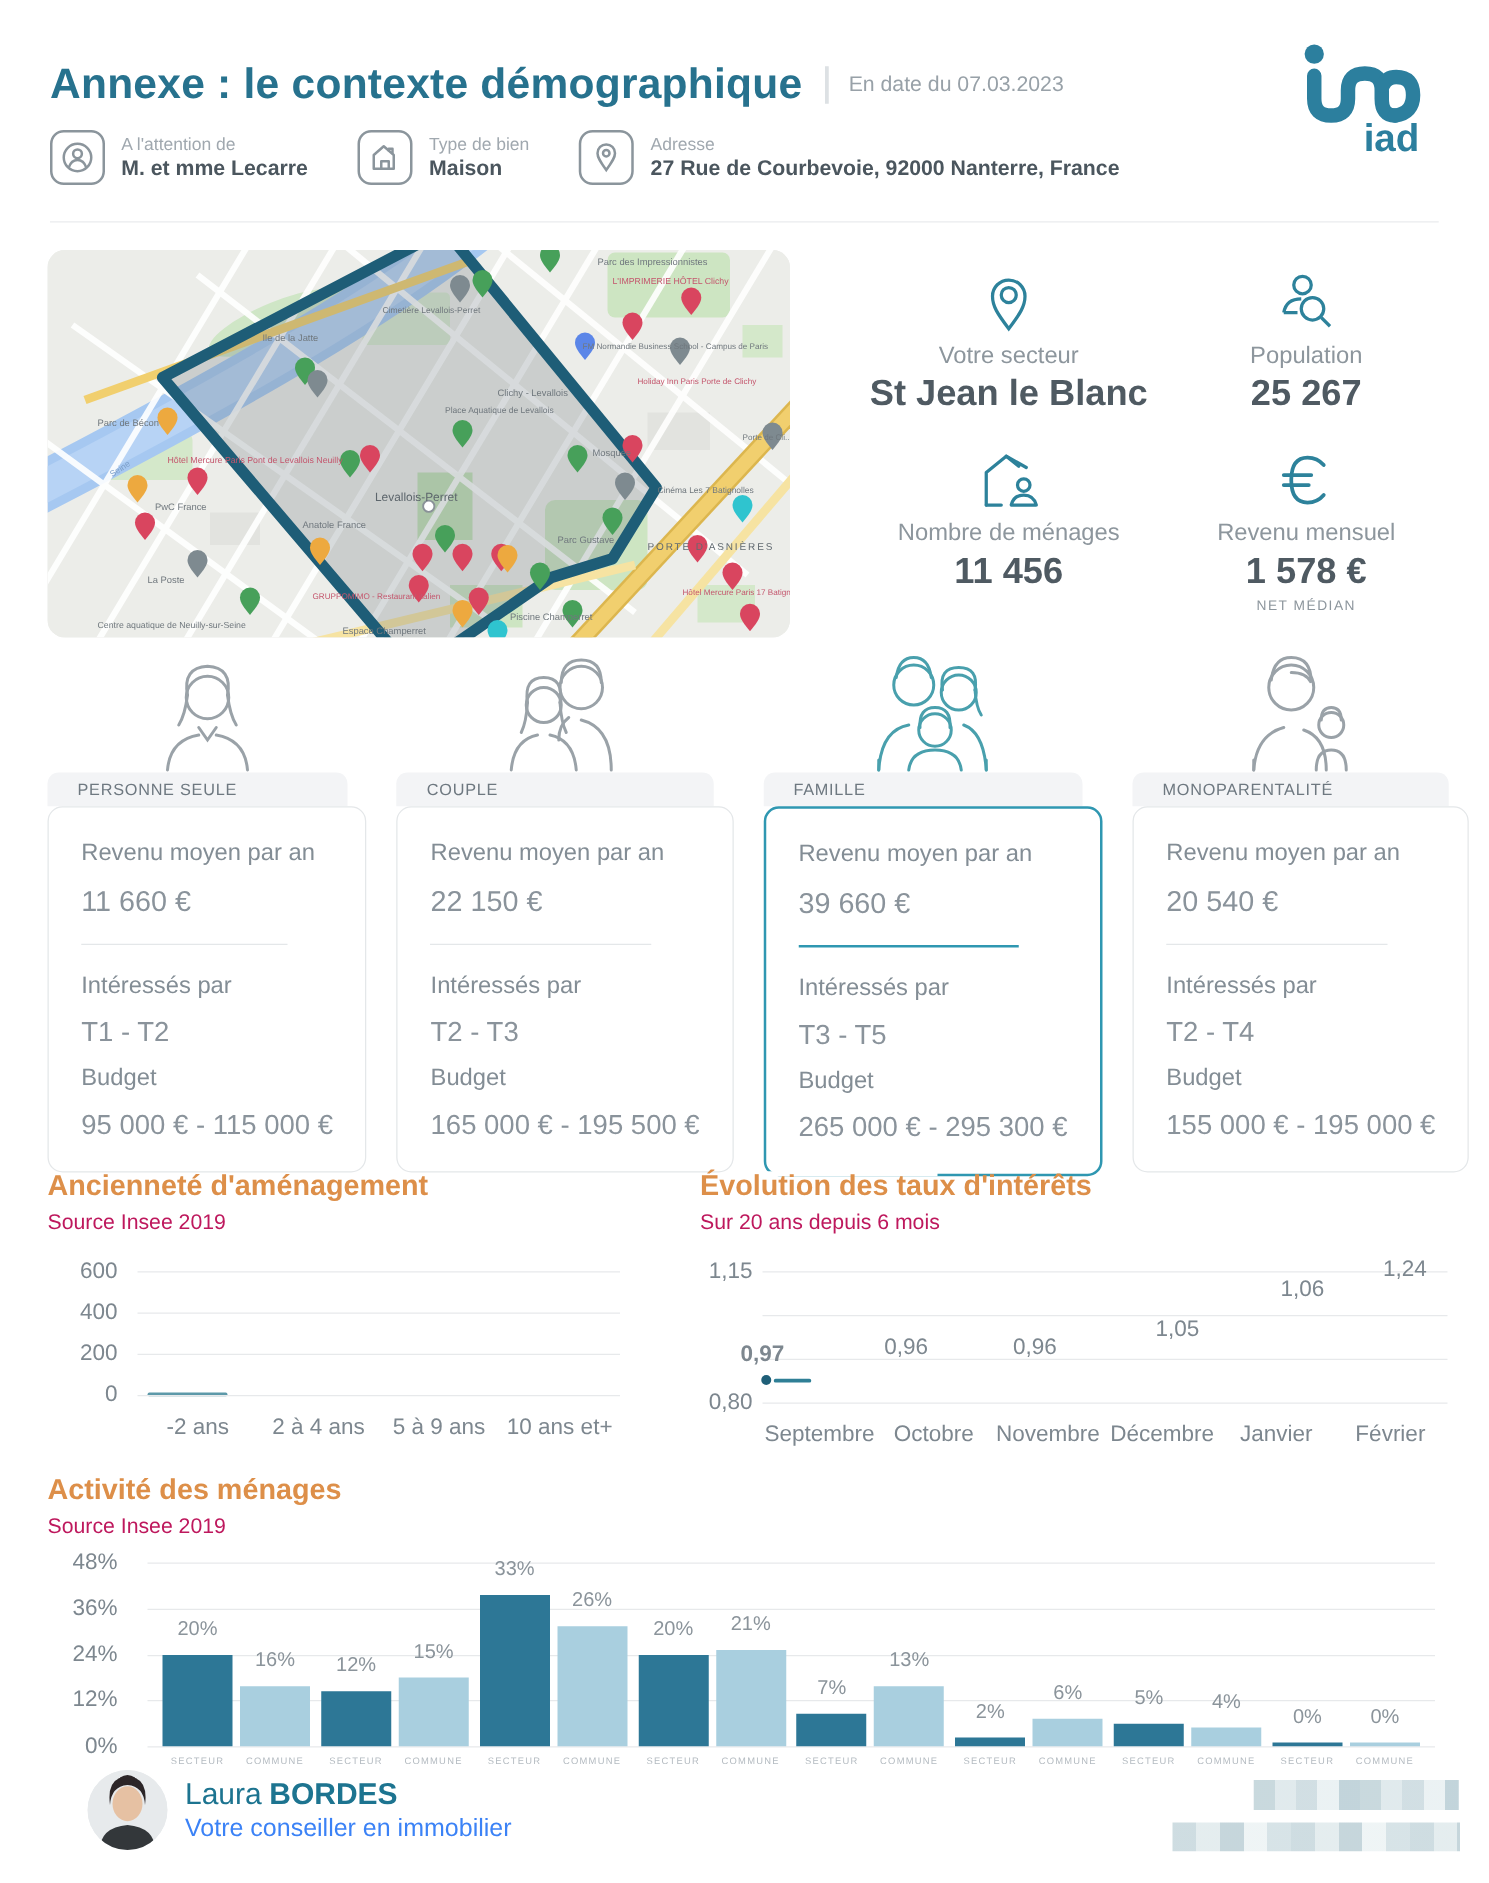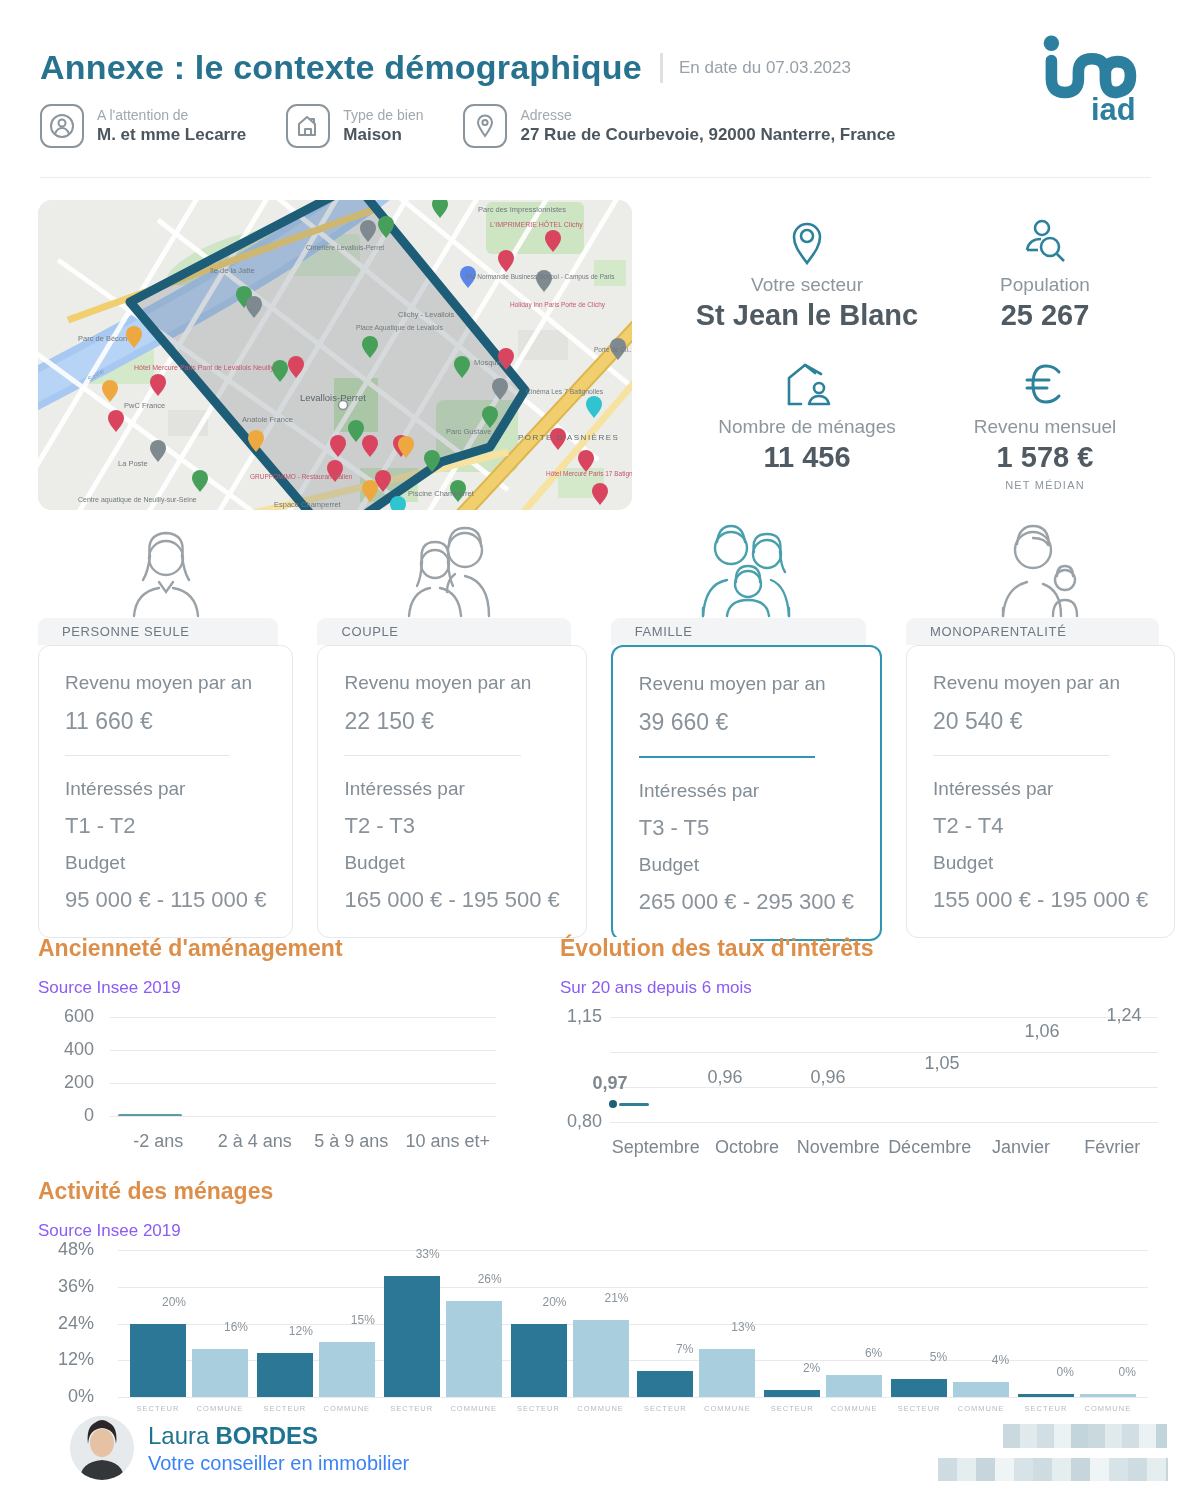--- a/index.html
+++ b/index.html
@@ -42,21 +42,21 @@
   .card .int { font-size:19px; color:#838d95; }
   .card .typ { font-size:22px; color:#8a939b; margin-top:13px; }
   .card .bud { font-size:19px; color:#838d95; margin-top:13px; }
   .card .rng { font-size:22px; color:#8a939b; margin-top:13px; white-space:nowrap; }
   .profile.hl .card { border:2px solid #2f97b1; }
   .profile.hl .card .div { border-top:2px solid #2f97b1; }
   .profile.hl .card::after { content:""; position:absolute; left:-2px; bottom:-2px; width:52%; height:4px; background:#fff; }
 
   
   .chart-title { font-size:23px; font-weight:bold; color:#dd8f49; }
-  .chart-sub { font-size:17px; color:#8b5cf6; margin-top:16px; }
+  .chart-sub { font-size:17px; color:#be185d; margin-top:6px; }
   .gridline { position:absolute; left:0; right:0; height:1px; background:#e7e9eb; }
   .ytick { position:absolute; width:56px; text-align:right; font-size:18px; color:#7d878f; }
   .xlabels { position:absolute; display:flex; }
   .xlab { flex:1; text-align:center; font-size:18px; color:#7d878f; }
 
   .anc-block { position:absolute; left:38px; top:935px; width:470px; }
   #anc-plot { position:absolute; left:72px; top:82px; width:386px; height:99px; }
   #anc-plot .ytick { left:-72px; }
   .zero-seg { position:absolute; left:8px; top:97px; width:64px; height:3px; background:#5d99a9; border-radius:2px; }
   .anc-xlabels { left:72px; top:196px; width:386px;justify-content:flex-end; }
@@ -70,21 +70,21 @@
   .taux-xlabels { left:50px; top:202px; width:548px; }
 
   .act-block { position:absolute; left:38px; top:1178px; width:1118px; }
   #act-plot { position:absolute; left:0; top:72px; width:1110px; height:147px; }
   #act-plot .ytick { left:0; width:56px; }
   #act-plot .gridline { left:80px; }
   .bars { position:absolute; left:92px; right:12px; bottom:0; top:0; display:flex; justify-content:space-between; align-items:flex-end; }
   .pair { display:flex; gap:6px; align-items:flex-end; }
   .bar { width:56px; position:relative; background:#2d7796; }
   .bar.light { background:#a9cfdf; }
-  .bval { position:absolute; top:-29px; width:100%; text-align:right; font-size:12px; color:#8b949b; white-space:nowrap; }
+  .bval { position:absolute; top:-29px; width:100%; text-align:center; font-size:16px; color:#8b949b; white-space:nowrap; }
   .bsub { position:absolute; bottom:-16px; width:100%; text-align:center; font-size:7.5px; letter-spacing:1px; color:#b4bbc1; }
 
   
   .footer { position:absolute; left:0; top:1408px; width:1191px; height:98px; }
   .avatar { position:absolute; left:70px; top:8px; width:64px; height:64px; border-radius:50%; overflow:hidden; background:#e7eaec; }
   .agent-name { position:absolute; left:148px; top:14px; font-size:24px; color:#1d7490; }
   .agent-name .fn { font-weight:normal; }
   .agent-name .ln { font-weight:bold; margin-left:6px; }
   .agent-role { position:absolute; left:148px; top:44px; font-size:20px; color:#3b82f6; }
   .redact1 { position:absolute; left:1003px; top:16px; width:164px; height:24px;

